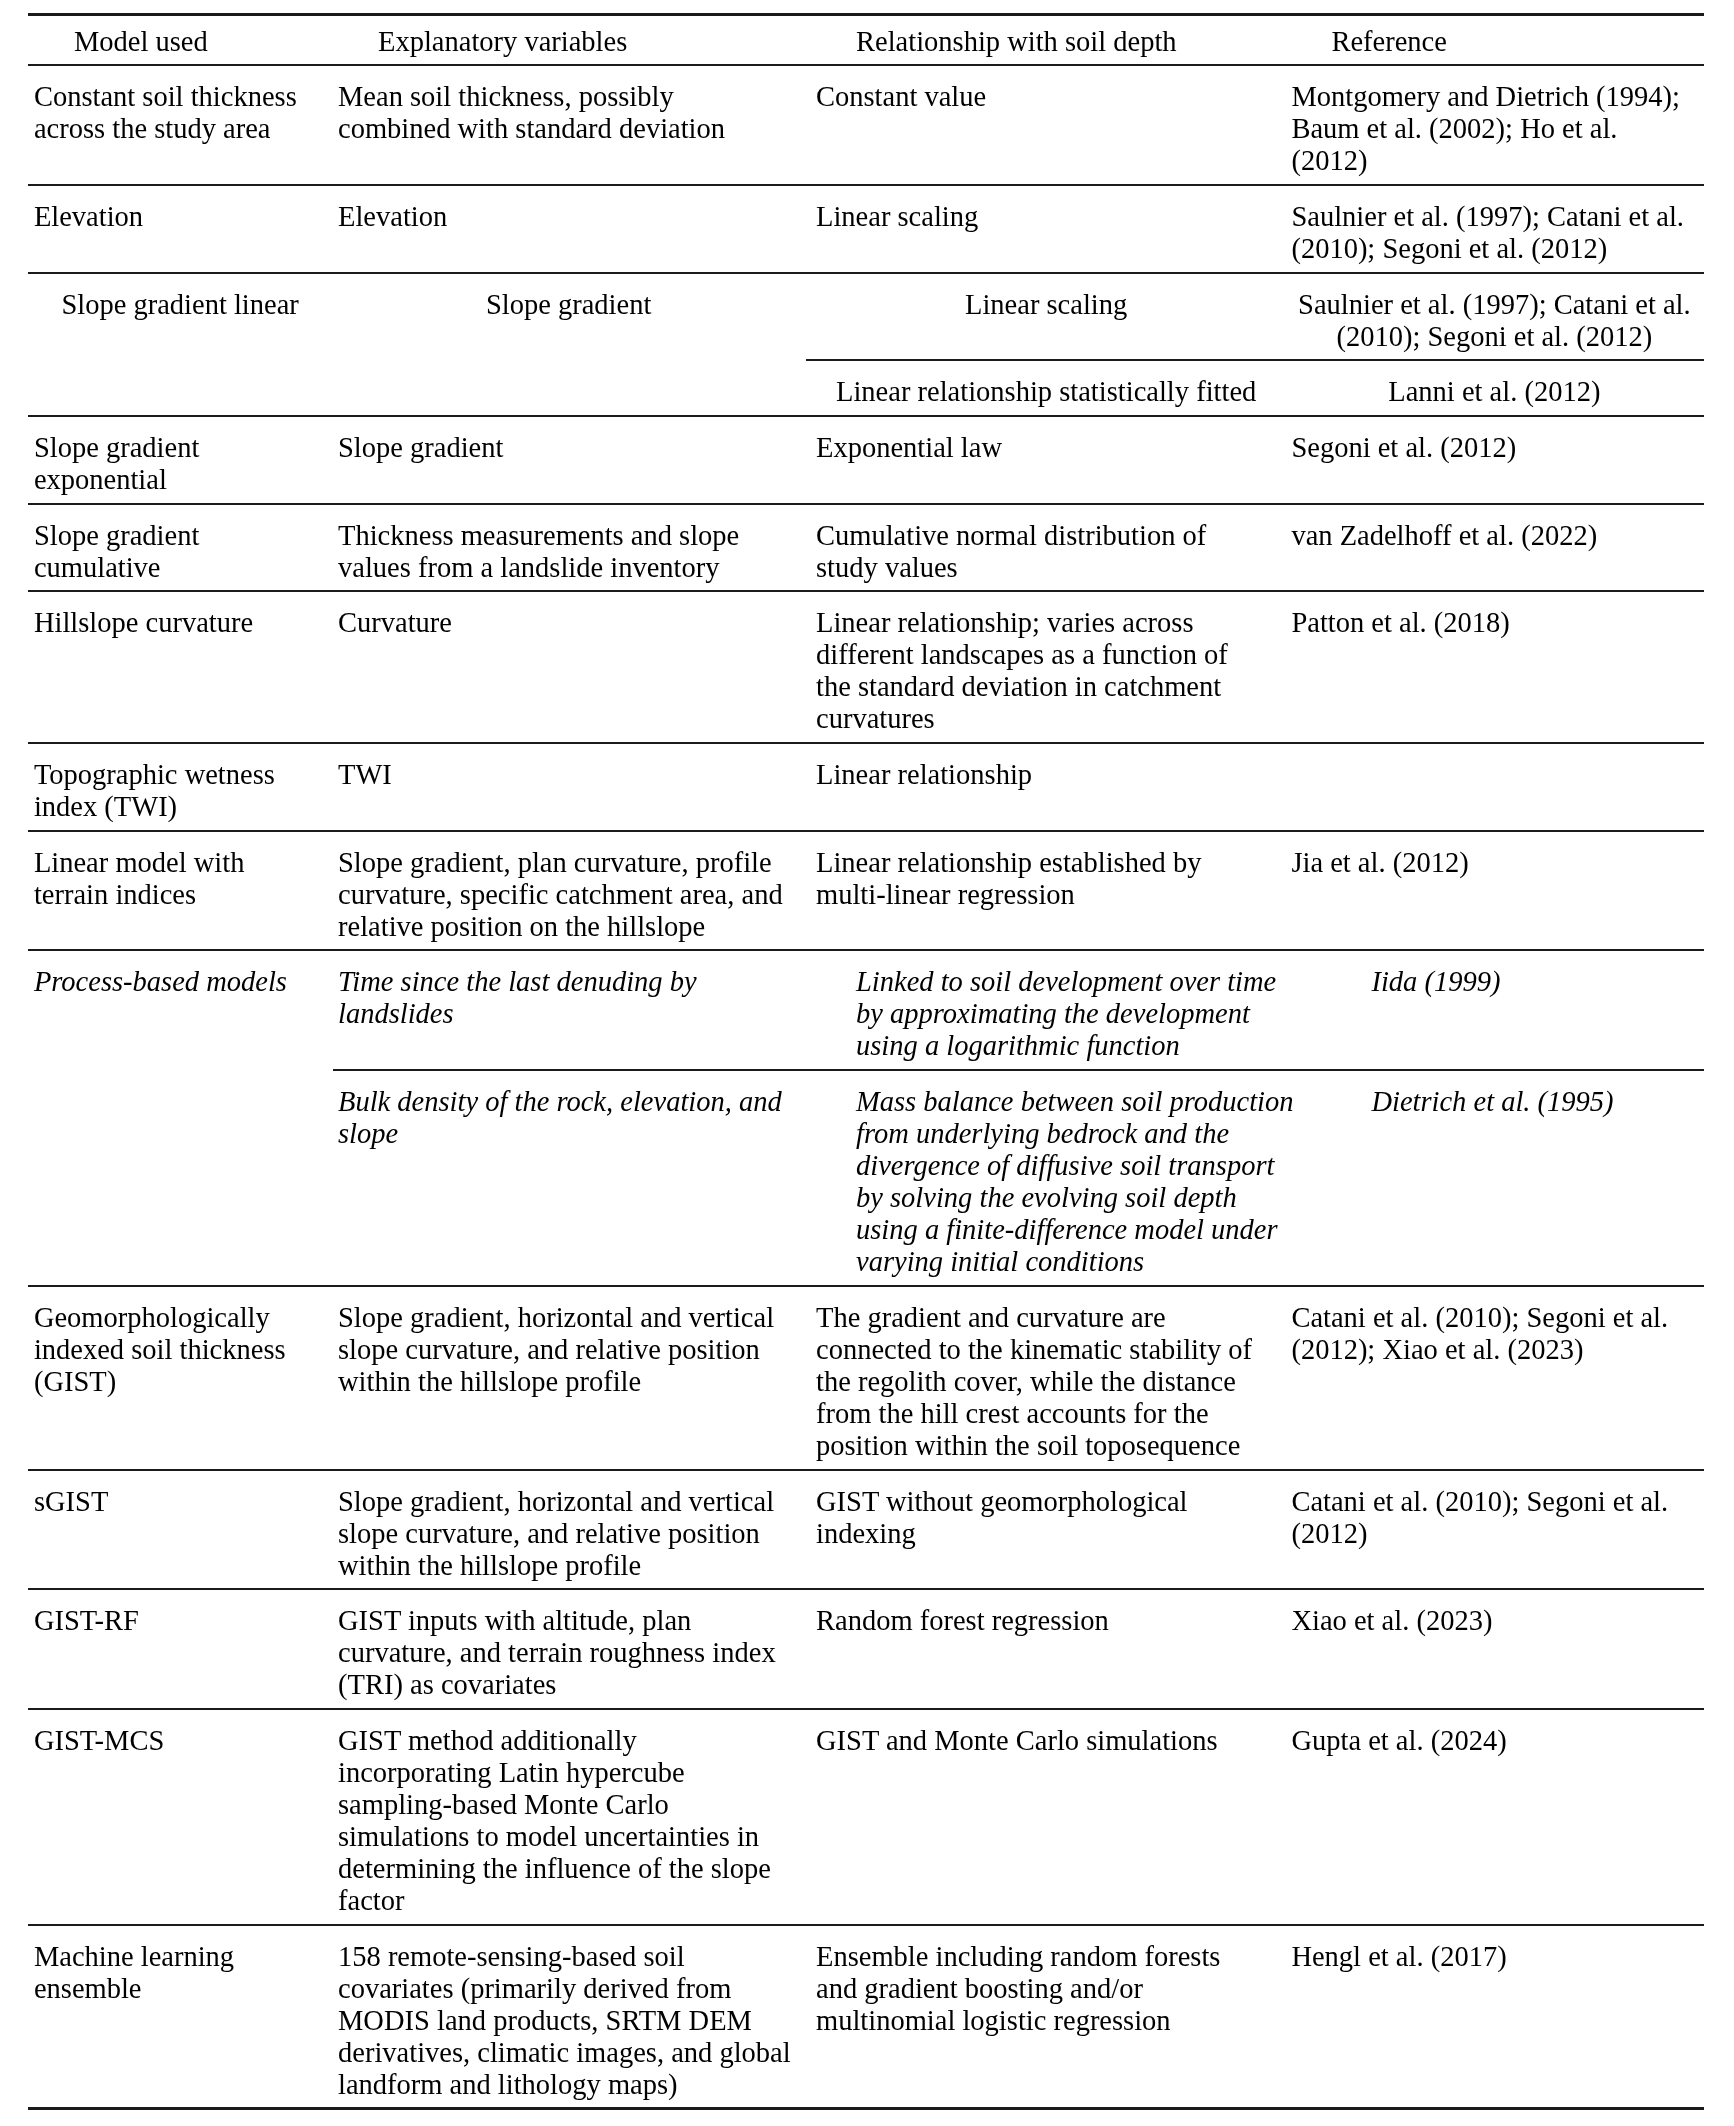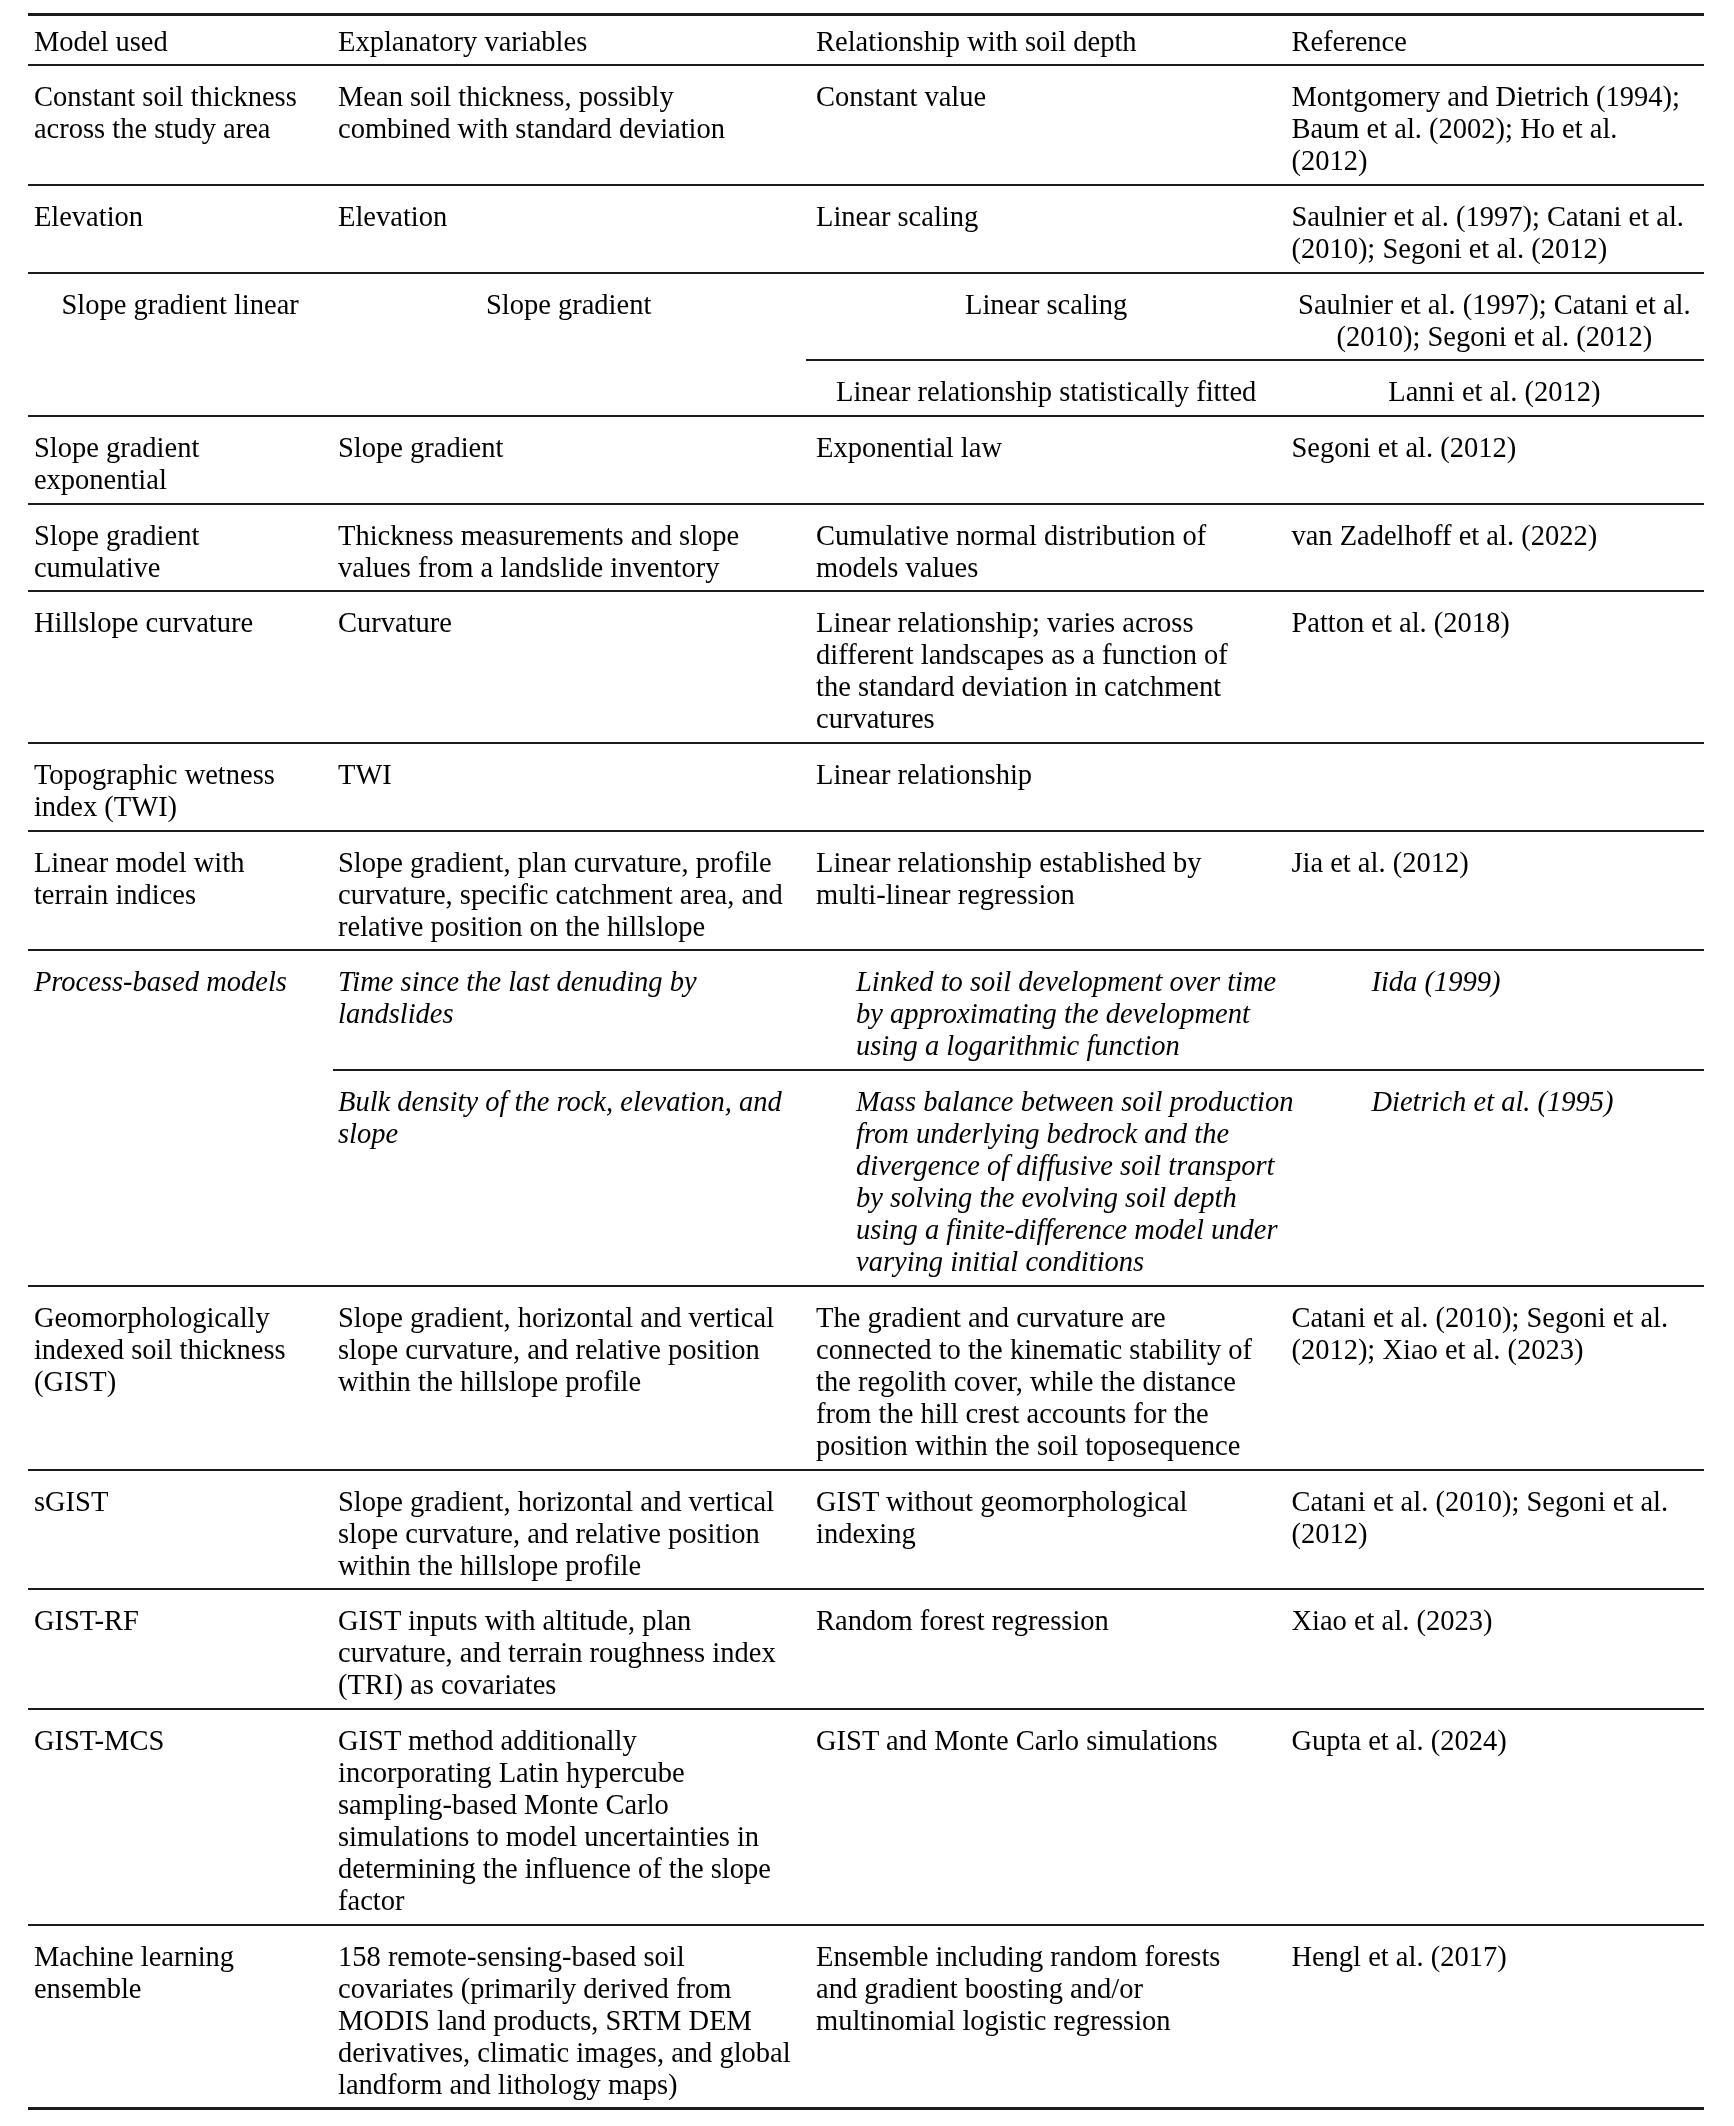--- a/index.html
+++ b/index.html
@@ -26,21 +26,21 @@
     grid-template-columns:305px 473px 477px 421px;
     border-top:2.5px solid var(--rule);
     align-items:start;
   }
   .row.header-row{border-top:none;}
   .cell{
     padding:15px 6.7px 6.7px 6.7px;
     white-space:pre-line;
     overflow:hidden;
   }
-  .header-row .cell{padding:10px 6.7px 6.7px 6.7px;}
+  .header-row .cell{padding:10px 6.7px 6.7px 6.7px;margin-left:40px;}
   .cell.c1{padding-left:5.9px;}
   .cell.c2{padding-left:5px;}
   .cell.c3{padding-left:10px;}
   .cell.c4{padding-left:8.4px;}
   .row.split34{grid-template-columns:305px 473px 898px;text-align:center;}
   .row.split234{grid-template-columns:305px 1371px;font-style:italic;}
   .subwrap{display:block;}
   .subrow{display:grid;align-items:start;}
   .subrow.sub34{grid-template-columns:477px 421px;}
   .subrow.sub234{grid-template-columns:473px 477px 421px;gap:40px;}
@@ -94,21 +94,21 @@
         <div class="cell c2">Slope gradient</div>
         <div class="cell c3">Exponential law</div>
         <div class="cell c4">Segoni et al. (2012)</div>
       </div>
       <div class="row">
         <div class="cell c1">Slope gradient
 cumulative</div>
         <div class="cell c2">Thickness measurements and slope
 values from a landslide inventory</div>
         <div class="cell c3">Cumulative normal distribution of
-models values</div>
+study values</div>
         <div class="cell c4">van Zadelhoff et al. (2022)</div>
       </div>
       <div class="row">
         <div class="cell c1">Hillslope curvature</div>
         <div class="cell c2">Curvature</div>
         <div class="cell c3">Linear relationship; varies across
 different landscapes as a function of
 the standard deviation in catchment
 curvatures</div>
         <div class="cell c4">Patton et al. (2018)</div>

